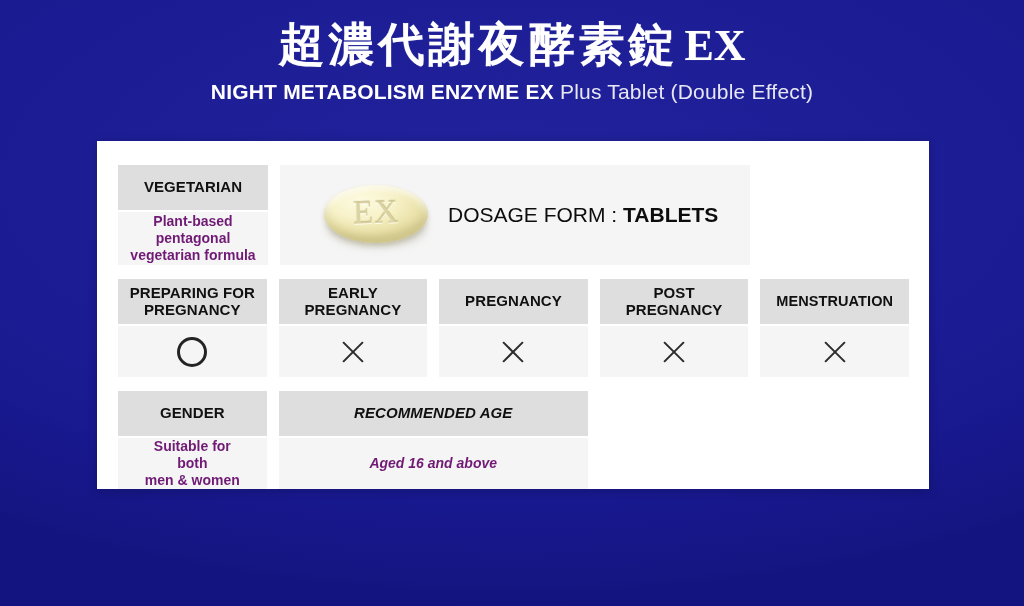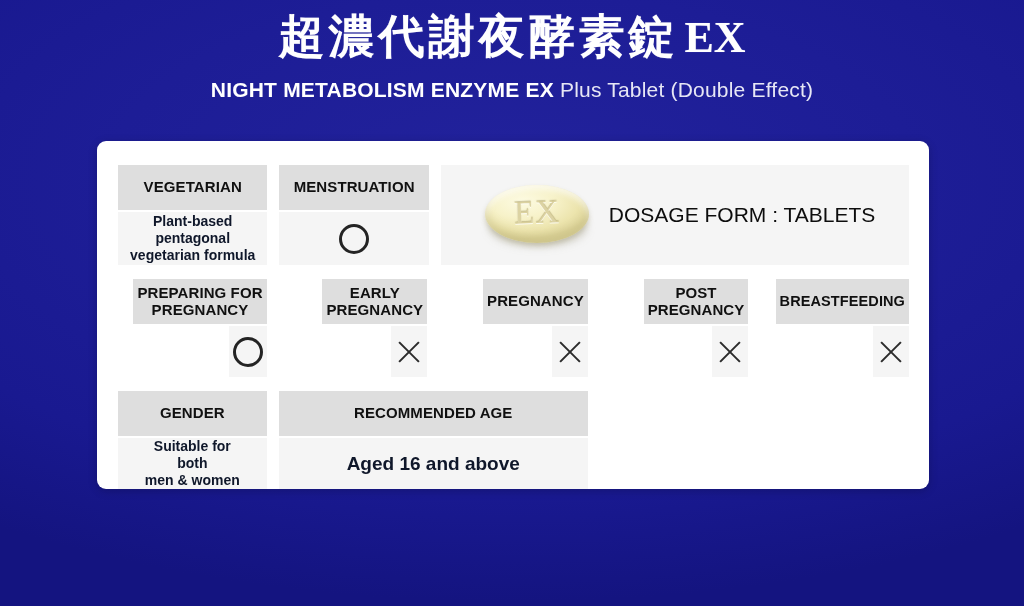--- a/index.html
+++ b/index.html
@@ -21,42 +21,42 @@
     height: 606px;
     background:
       radial-gradient(ellipse 900px 420px at 50% 30%, #22229c 0%, #1d1d96 45%, #191990 75%, #141480 100%);
     overflow: hidden;
   }
 
   
   #title-block {
     position: absolute;
     left: 0;
-    top: 8px;
+    top: 16px;
     width: 1024px;
     text-align: center;
   }
   #title-cjk {
     font-family: "DejaVu Sans", "Liberation Sans", sans-serif;
     font-size: 46px;
     font-weight: 700;
     color: #ffffff;
     letter-spacing: 4px;
     line-height: 1.25;
     white-space: nowrap;
     text-shadow: 0 0 1px rgba(255,255,255,0.35);
   }
   #title-cjk .ex-suffix {
     font-family: "Liberation Serif", "DejaVu Serif", serif;
     font-size: 44px;
     letter-spacing: 0px;
     margin-left: 6px;
   }
   #subtitle-line {
-    margin-top: 12px;
+    margin-top: 6px;
     white-space: nowrap;
     line-height: 1.1;
   }
   #subtitle-strong {
     font-size: 21px;
     font-weight: 700;
     color: #ffffff;
     letter-spacing: 0.2px;
   }
   #subtitle-light {
@@ -71,21 +71,20 @@
   #spec-card {
     position: absolute;
     left: 97px;
     top: 141px;
     width: 832px;
     height: 348px;
     background: #ffffff;
     box-sizing: border-box;
     padding: 24px 20px 15px 21px;
     box-shadow: 0 2px 10px rgba(0,0,0,0.20);
-    border-radius: 9px;
   }
 
   .spec-row {
     display: flex;
     gap: 12px;
     margin-bottom: 14px;
   }
   .spec-row:last-child { margin-bottom: 0; }
 
   .spec-cell { display: flex; flex-direction: column; }
@@ -109,35 +108,35 @@
 
   .cell-body {
     background: #f5f5f5;
     margin-top: 2px;
     display: flex;
     align-items: center;
     justify-content: center;
     text-align: center;
     font-size: 14px;
     font-weight: 700;
-    color: #0f172a;
+    color: #701a75;
     line-height: 1.22;
     padding: 4px;
     box-sizing: border-box;
   }
   .cell-body.h-tall  { height: 53px; }
   .cell-body.h-mid   { height: 51px; }
-  .cell-body.h-big   { font-size: 19px; font-weight: 700; }
+  .cell-body.h-big   { font-size: 14px; font-weight: 700; }
 
   
   .w-col1 { width: 150px; }
   .w-col2 { width: 150px; }
   .w-dosage { width: 470px; }
-  .w-five { width: 150px; align-items: flex-end; }
-  .w-age  { width: 312px; }
+  .w-five { width: 150px; }
+  .w-age  { width: 312px; font-style: italic; }
   .w-method { width: 312px; }
 
   
   #dosage-panel {
     background: #f5f5f5;
     height: 100px;
     display: flex;
     align-items: center;
     padding-left: 42px;
     box-sizing: border-box;
@@ -183,21 +182,21 @@
       0 -1px 1px rgba(160,150,95,0.55);
     transform: translateY(-2px) rotate(-2deg);
     user-select: none;
   }
   #dosage-text {
     font-size: 21px;
     color: #0d0d0d;
     white-space: nowrap;
   }
   #dosage-text .strong { font-weight: 400; }
-  #dosage-text .value  { font-weight: 400; }
+  #dosage-text .value  { font-weight: 700; }
 
   
   .icon-circle {
     width: 30px; height: 30px;
     border: 3px solid #242424;
     border-radius: 50%;
     box-sizing: border-box;
   }
   .icon-cross {
     position: relative;
@@ -231,26 +230,20 @@
 
   <div id="spec-card">
 
     <div class="spec-row">
 
       <div class="spec-cell w-col1">
         <div class="cell-header">VEGETARIAN</div>
         <div class="cell-body h-tall">Plant-based<br>pentagonal<br>vegetarian formula</div>
       </div>
 
-      <div class="spec-cell w-col2">
-        <div class="cell-header">MENSTRUATION</div>
-        <div class="cell-body h-tall">
-          <span class="icon-circle"></span>
-        </div>
-      </div>
 
       <div class="spec-cell w-dosage">
         <div id="dosage-panel">
           <div id="tablet-figure">
             <div id="tablet-shadow"></div>
             <div id="tablet-body">
               <span id="tablet-emboss">EX</span>
             </div>
           </div>
           <div id="dosage-text">
@@ -284,21 +277,21 @@
       </div>
 
       <div class="spec-cell w-five">
         <div class="cell-header">POST<br>PREGNANCY</div>
         <div class="cell-body h-mid">
           <span class="icon-cross"></span>
         </div>
       </div>
 
       <div class="spec-cell w-five">
-        <div class="cell-header tight">BREASTFEEDING</div>
+        <div class="cell-header tight">MENSTRUATION</div>
         <div class="cell-body h-mid">
           <span class="icon-cross"></span>
         </div>
       </div>
     </div>
 
     <div class="spec-row">
 
       <div class="spec-cell w-col1">
         <div class="cell-header">GENDER</div>

